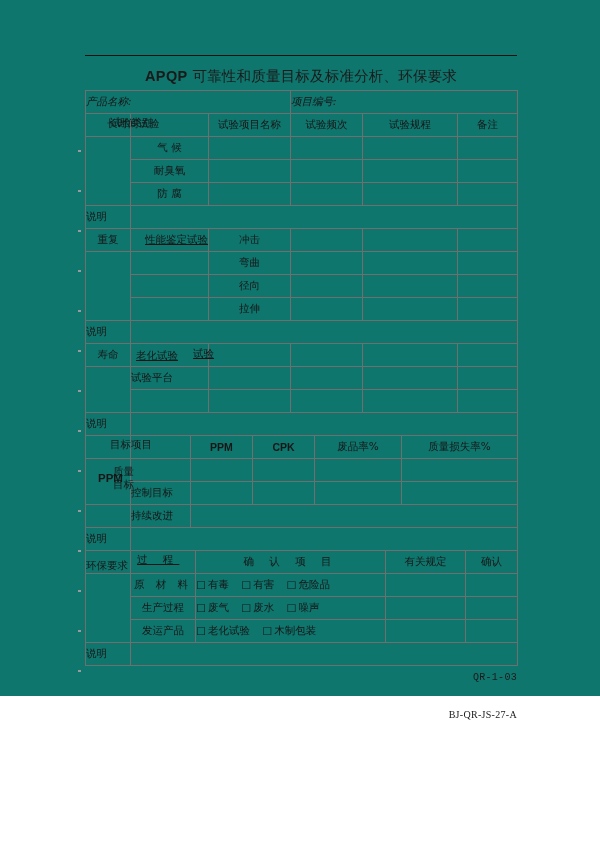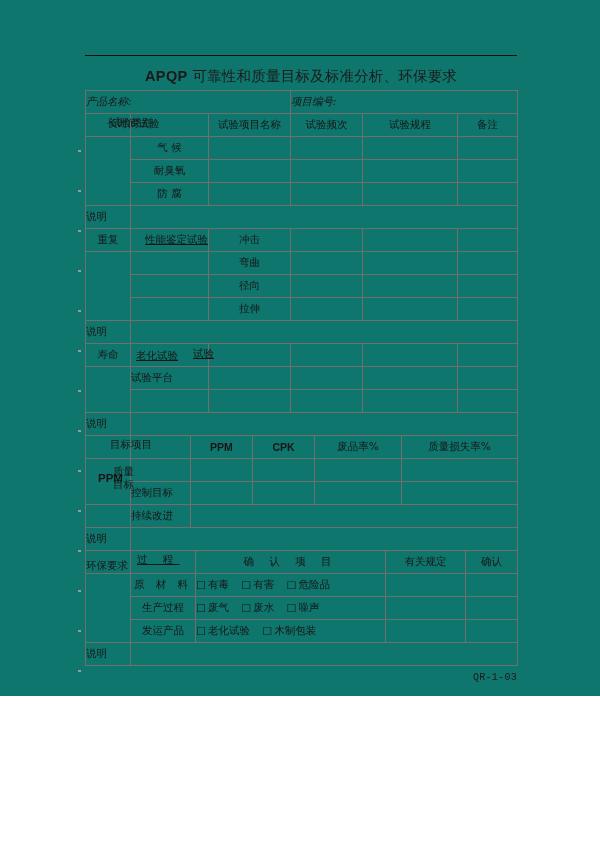--- a/index.html
+++ b/index.html
@@ -465,15 +465,16 @@
 
       <tr>
         <td class="note-label tall">说明</td>
         <td colspan="4" class="tall"></td>
       </tr>
     </tbody>
       </table>
 
 
     <div class="foot-code mono-code">QR-1-03</div>
+    <div class="foot-code2">BJ-QR-JS-27-A</div>
 
   </div>
 </div>
 
 </body></html>

